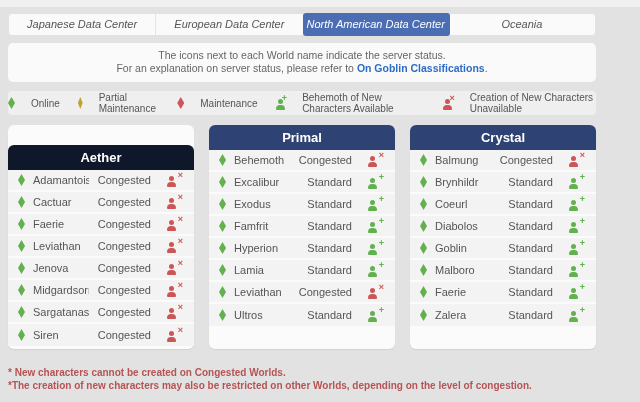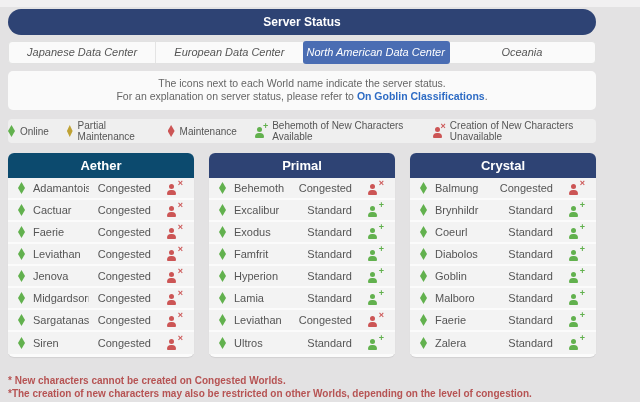--- a/index.html
+++ b/index.html
@@ -55,21 +55,21 @@
 
   .legend {
     margin-top: 9px;
     background: #efefef;
     border-radius: 4px;
     height: 24px;
     display: flex; align-items: center; justify-content: center;
     gap: 18px;
     font-size: 10px; color: #555;
   }
-  .legend-item { display: inline-flex; align-items: center; gap: 5px; }
+  .legend-item { display: inline-flex; align-items: center; gap: 16px; }
 
   .diamond {
     display: inline-block;
     width: 7px; height: 12px;
     clip-path: polygon(50% 0, 100% 50%, 50% 100%, 0 50%);
   }
 
   .creation { position: relative; display: inline-block; width: 15px; height: 13px; }
   .creation .person { position: absolute; left: 0; bottom: 0; width: 9px; height: 11px; }
   .creation .person::before {
@@ -116,21 +116,20 @@
   .notes { margin-top: 17px; font-size: 10px; line-height: 13px; font-weight: bold; }
   .note { white-space: nowrap; }
 </style>
 </head>
 <body>
 
 <div class="top-strip"></div>
 
 <div class="wrapper">
 
-  <div class="title-bar">Server Status</div>
 
   <div class="tabs">
       <div class="tab">Japanese Data Center</div>
       <div class="tab">European Data Center</div>
       <div class="tab active" style="background: rgb(74, 109, 179);">North American Data Center</div>
       <div class="tab">Oceania</div>
     </div>
 
   <div class="info-box">
     <div>The icons next to each World name indicate the server status.</div>
@@ -161,21 +160,21 @@
         <span class="creation" style="color: rgb(204, 85, 85);">
           <span class="person"></span>
           <span class="mark">×</span>
         </span>
         <span>Creation of New Characters Unavailable</span>
       </span>
     </div>
 
   <div class="columns">
       <div class="panel">
-        <div class="panel-header" style="background: #0c4a6e;">Aether</div>
+        <div class="panel-header" style="background: #0f172a; margin-top: 20px;">Aether</div>
         <div class="rows">
           <div class="row">
             <span class="diamond" style="background: rgb(98, 177, 78);"></span>
             <span class="wname">Adamantoise</span>
             <span class="wstatus">Congested</span>
             <span class="creation" style="color: rgb(204, 85, 85);">
               <span class="person"></span>
               <span class="mark">×</span>
             </span>
           </div>

